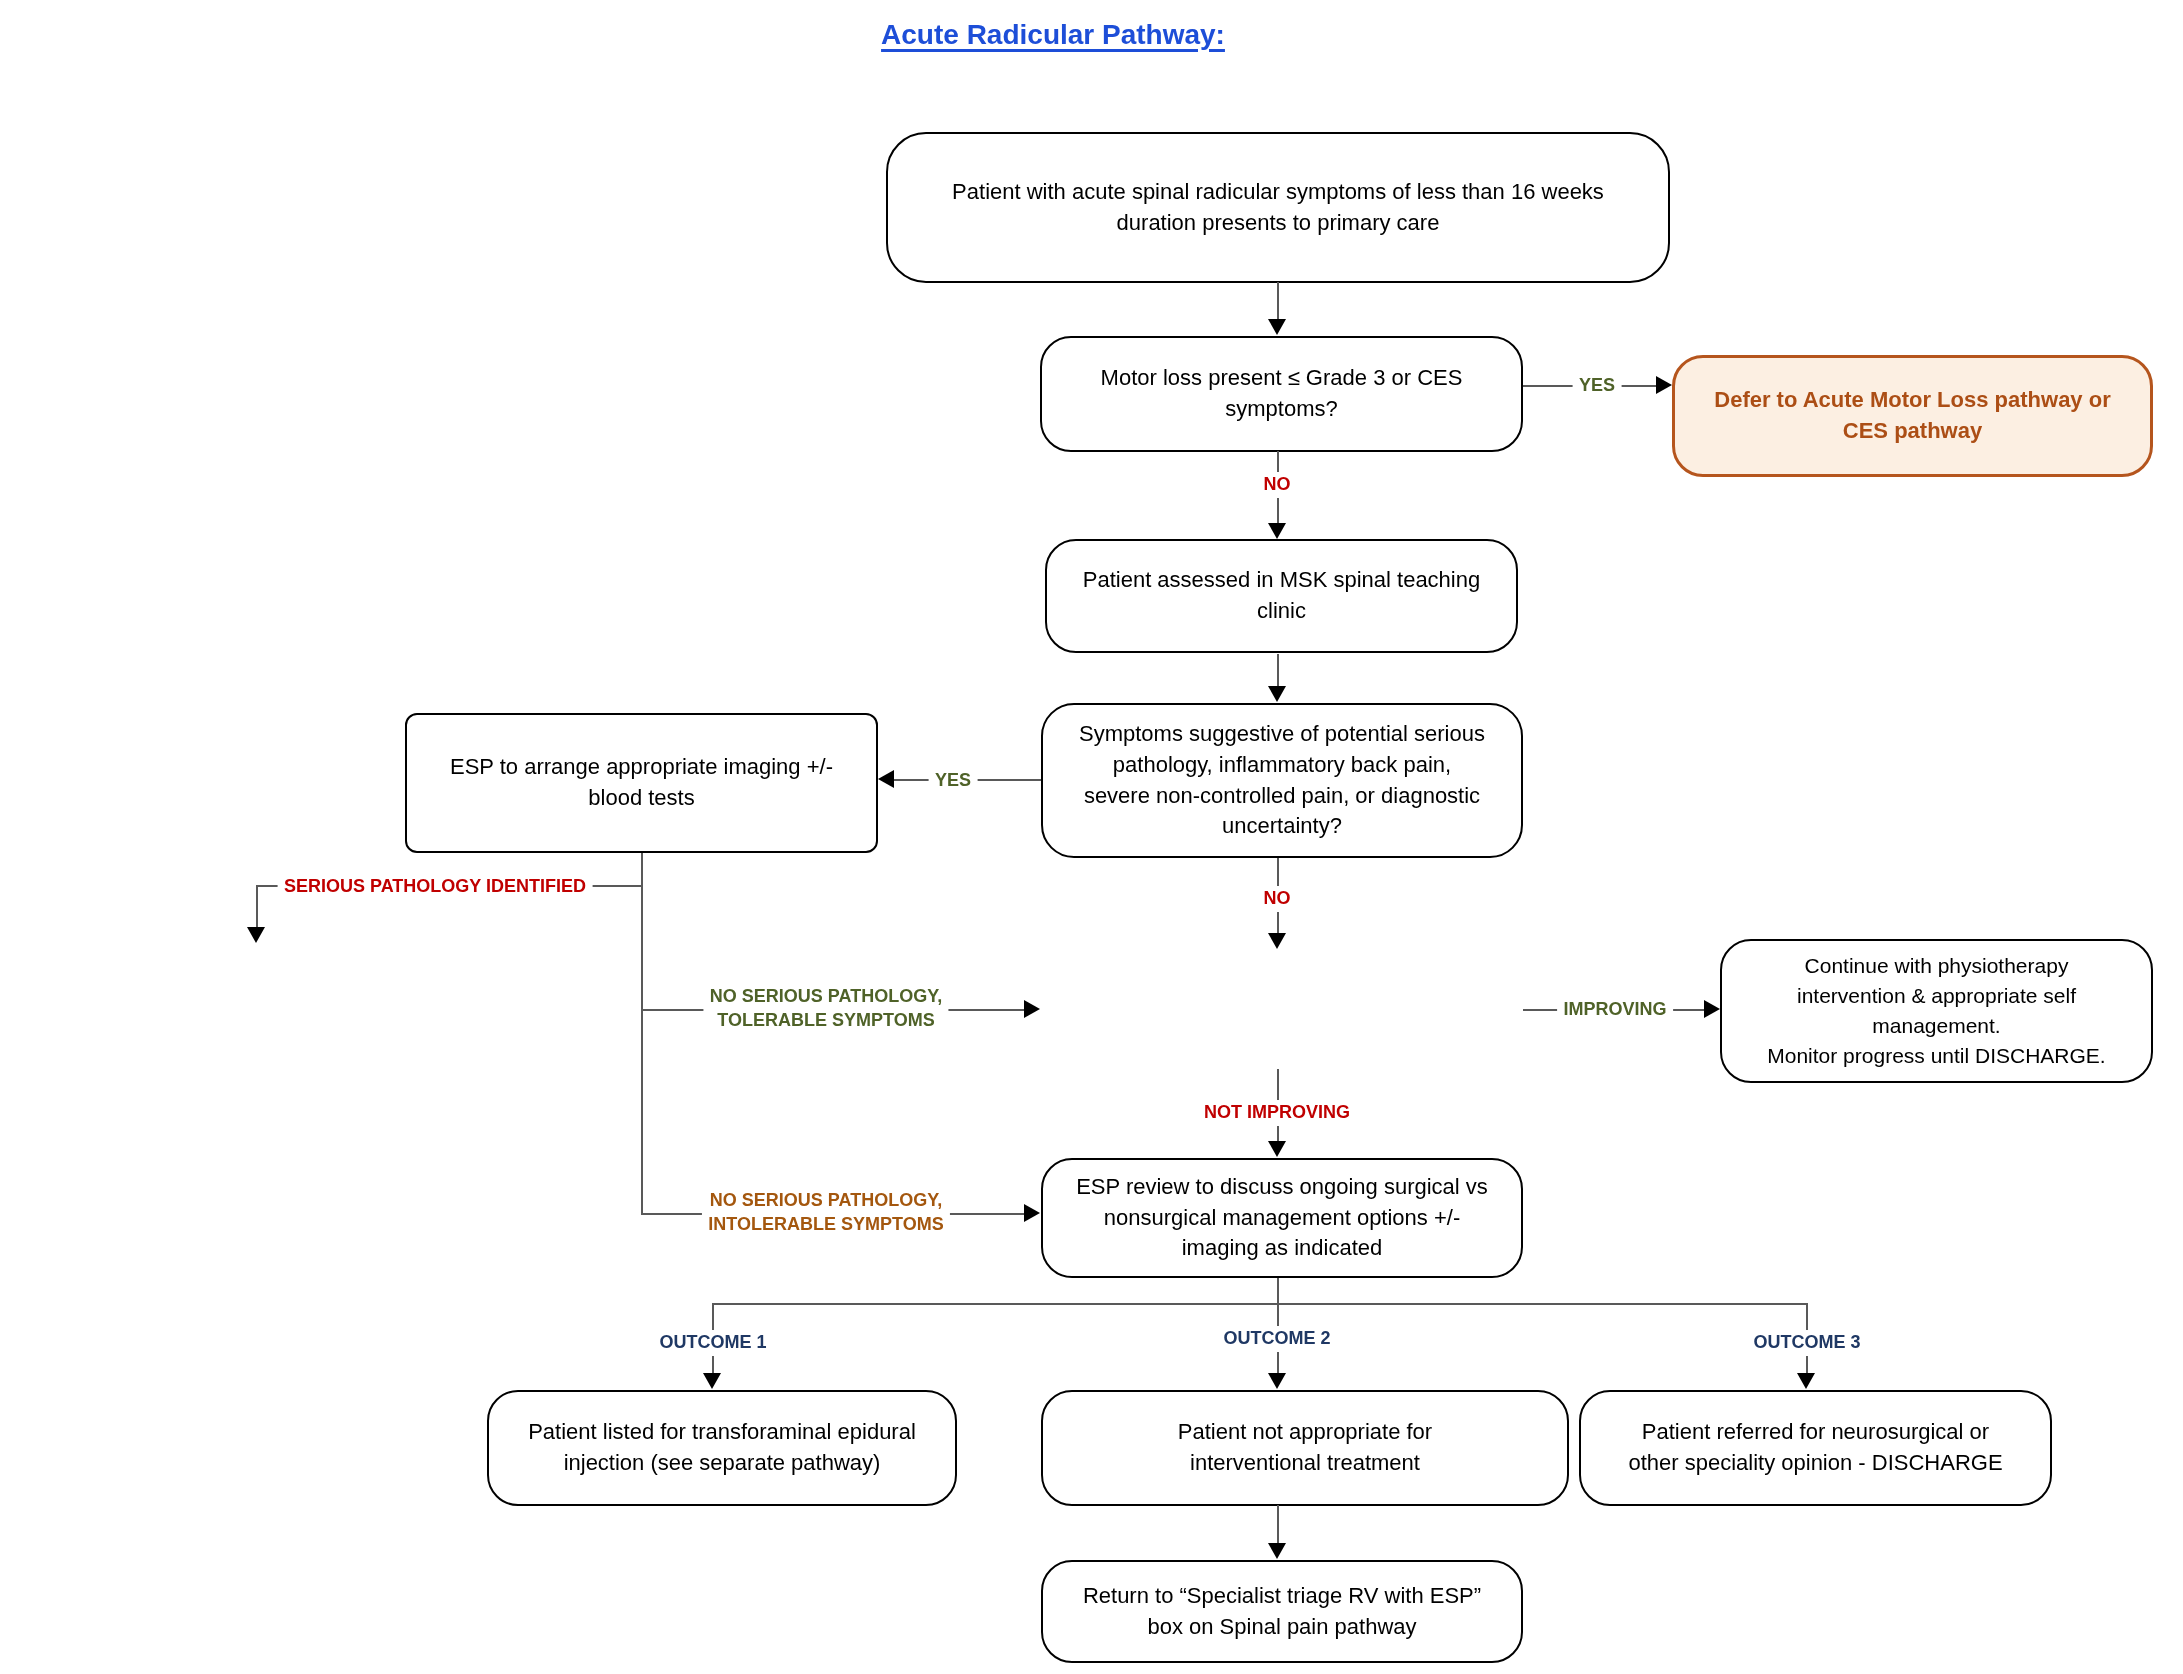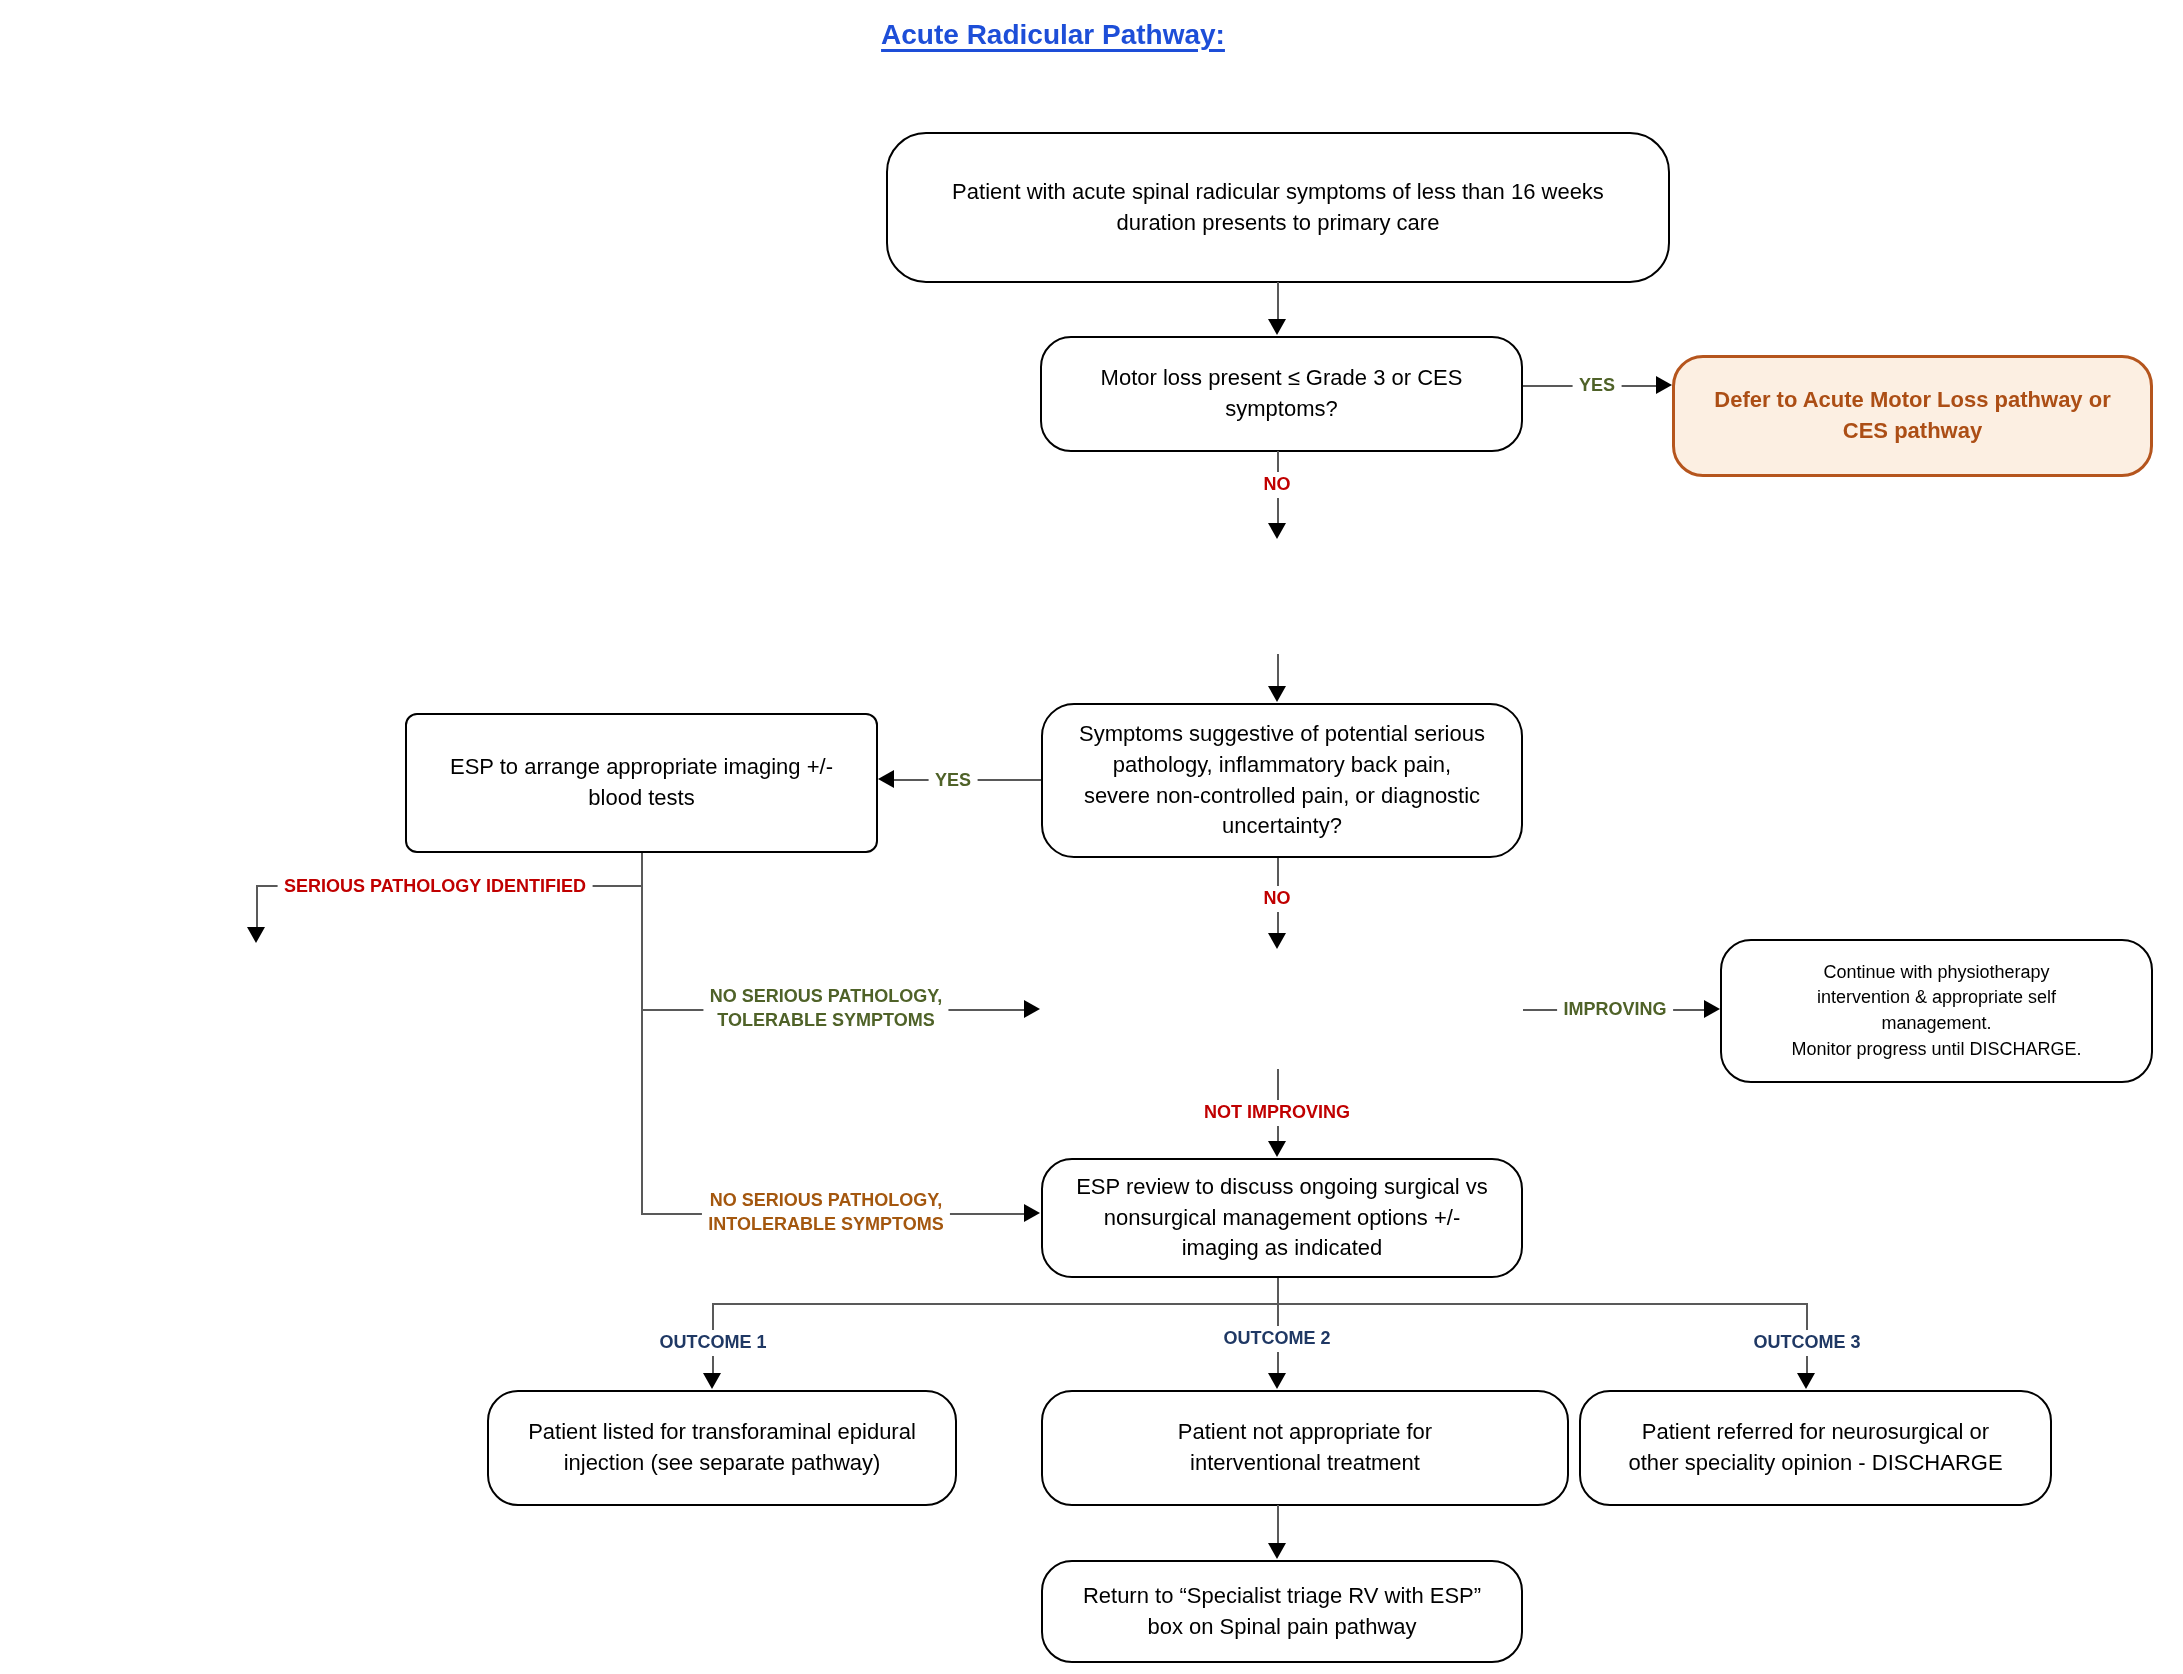--- a/index.html
+++ b/index.html
@@ -45,36 +45,40 @@
   <div class="box" style="left:1040px;top:336px;width:483px;height:116px;">
     <span>Motor loss present ≤ Grade 3 or CES</span>
     <span>symptoms?</span>
   </div>
 
   <div class="box orange" style="left:1672px;top:327px;width:481px;height:122px;">
     <span>Defer to Acute Motor Loss pathway or</span>
     <span>CES pathway</span>
   </div>
 
+  <div class="box" style="left:1045px;top:539px;width:473px;height:114px;">
+    <span>Patient assessed in MSK spinal teaching</span>
+    <span>clinic</span>
+  </div>
 
   <div class="box" style="left:1041px;top:703px;width:482px;height:155px;border-radius:33px;">
     <span>Symptoms suggestive of potential serious</span>
     <span>pathology, inflammatory back pain,</span>
     <span>severe non-controlled pain, or diagnostic</span>
     <span>uncertainty?</span>
   </div>
 
   <div class="box" style="left:405px;top:713px;width:473px;height:140px;border-radius:12px;">
     <span>ESP to arrange appropriate imaging +/-</span>
     <span>blood tests</span>
   </div>
 
 
 
-  <div class="box" style="left:1720px;top:939px;width:433px;height:144px;font-size:18px;line-height:1.42;">
+  <div class="box" style="left:1720px;top:939px;width:433px;height:144px;font-size:21px;line-height:1.42;">
     <span>Continue with physiotherapy</span>
     <span>intervention &amp; appropriate self</span>
     <span>management.</span>
     <span>Monitor progress until DISCHARGE.</span>
   </div>
 
   <div class="box" style="left:1041px;top:1158px;width:482px;height:120px;">
     <span>ESP review to discuss ongoing surgical vs</span>
     <span>nonsurgical management options +/-</span>
     <span>imaging as indicated</span>

